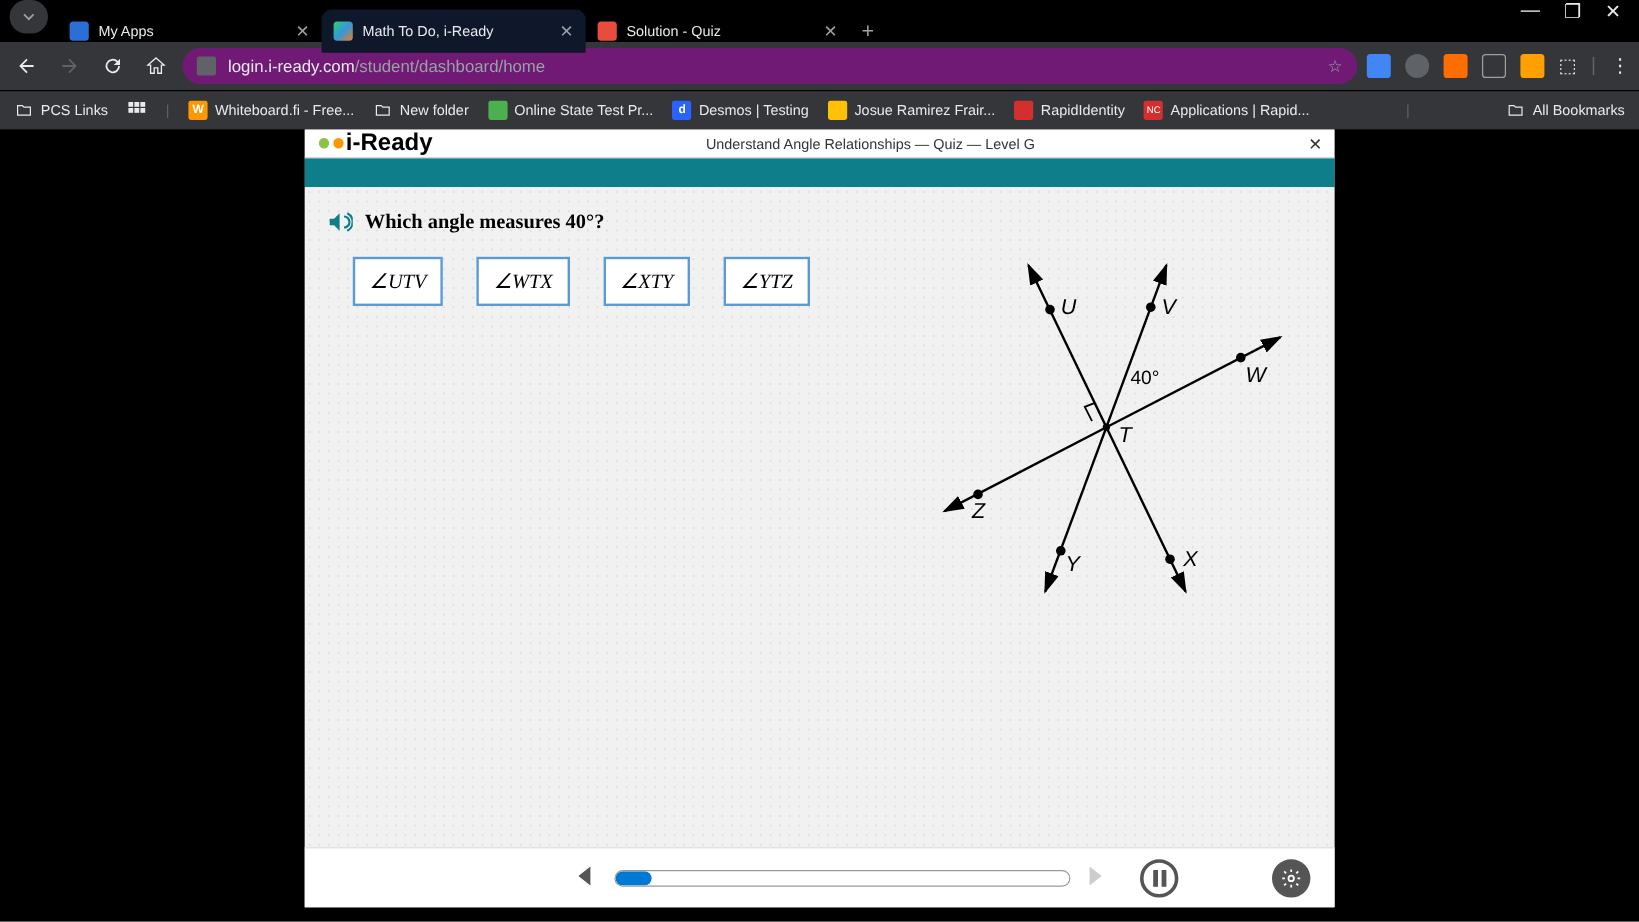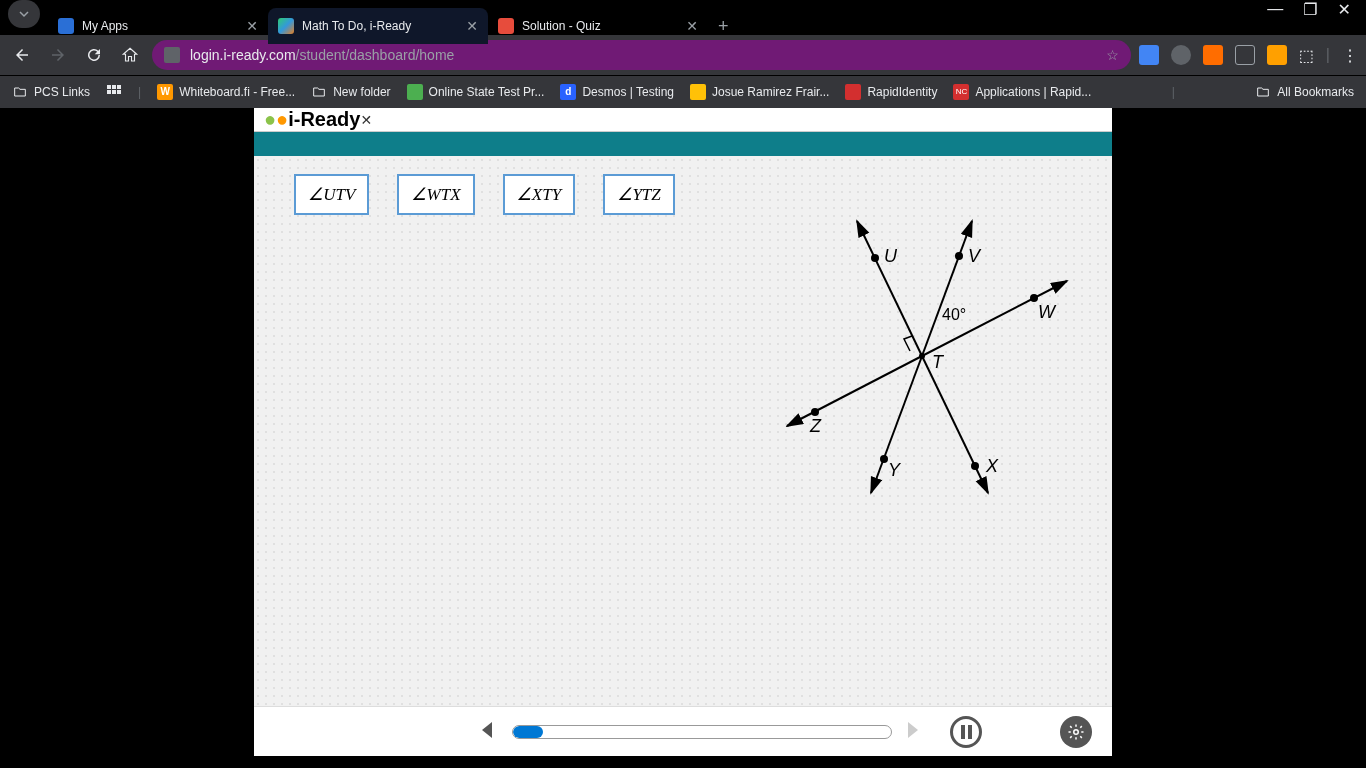--- a/index.html
+++ b/index.html
@@ -189,25 +189,35 @@
     <span>All Bookmarks</span>
   </div>
 </div>
 
 <div class="content-wrap">
   <div class="iready-app">
     <div class="iready-header">
       <span class="iready-logo">
         <span style="color:#8bc34a">●</span><span style="color:#ff9800">●</span><span>i-Ready</span>
       </span>
+      <span class="iready-title">Understand Angle Relationships — Quiz — Level G</span>
       <span class="iready-close">✕</span>
     </div>
     <div class="iready-band"></div>
 
     <div class="iready-content">
+      <div class="question-row">
+        <span class="speaker-icon">
+          <svg width="22" height="22" viewBox="0 0 24 24">
+              <path d="M3 9v6h4l5 5V4L7 9H3z" fill="#0e7e8a"></path>
+              <path d="M16 7a5 5 0 010 10M19 4a9 9 0 010 16" stroke="#0e7e8a" stroke-width="2" fill="none"></path>
+            </svg>
+        </span>
+        <span class="question-text">Which angle measures 40°?</span>
+      </div>
       <div class="answer-row">
         <button class="answer-btn">∠UTV</button>
         <button class="answer-btn">∠WTX</button>
         <button class="answer-btn">∠XTY</button>
         <button class="answer-btn">∠YTZ</button>
       </div>
 
       <svg class="diagram" viewBox="0 0 320 310">
         <defs>
           <marker id="arrow" markerWidth="10" markerHeight="10" refX="8" refY="3" orient="auto">

